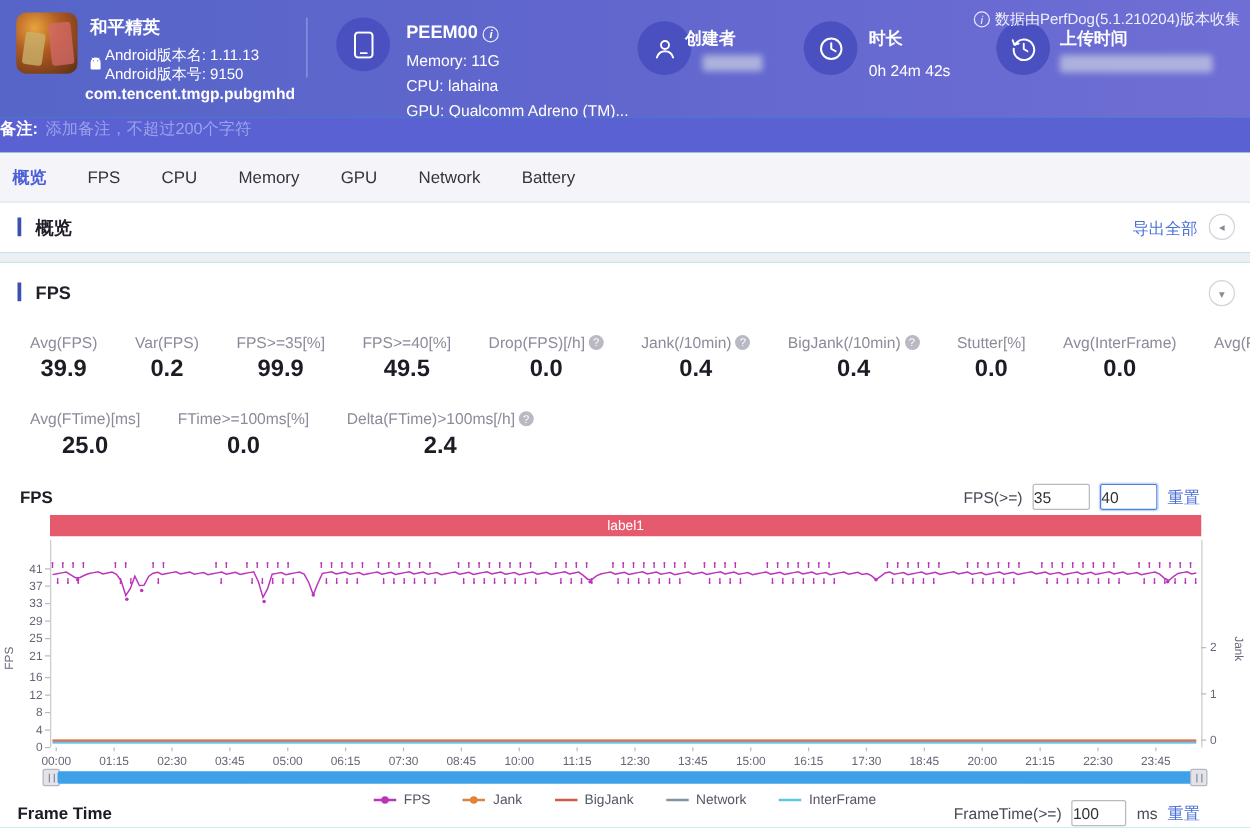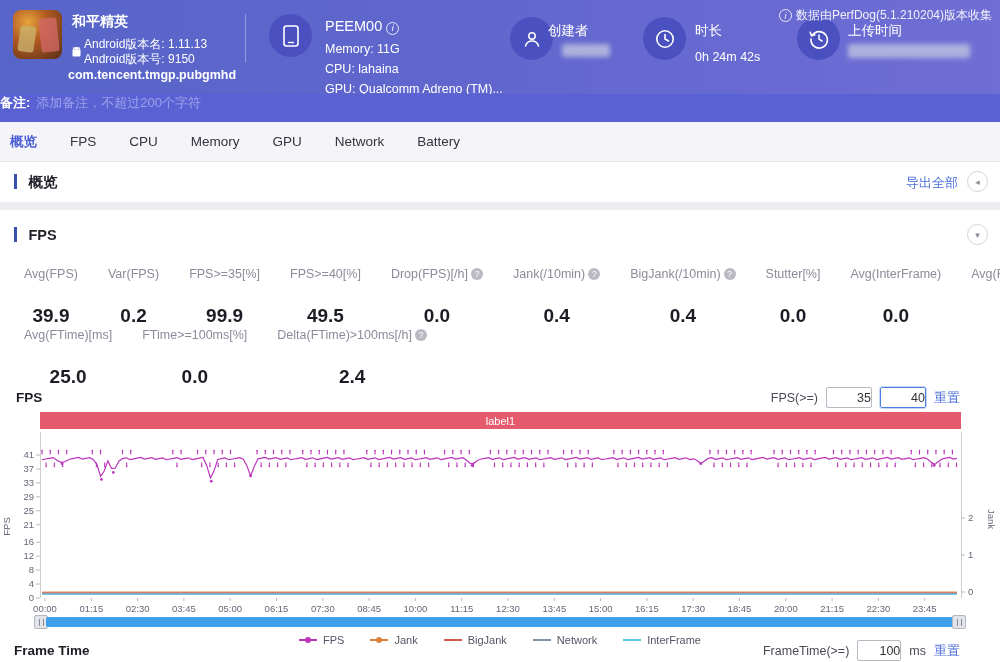--- a/index.html
+++ b/index.html
@@ -16,21 +16,21 @@
                background:#c9b06a; border-radius:3px; transform:rotate(8deg); opacity:.8; }
   .game-icon:before { content:""; position:absolute; right:4px; top:8px; width:18px; height:34px;
                background:#d46a6a; border-radius:3px; transform:rotate(-6deg); opacity:.75; }
   .app-title { position:absolute; left:72px; top:13px; font-size:14px; font-weight:bold; }
   .app-ver { position:absolute; left:84px; top:37px; font-size:12px; line-height:15px; }
   .android-ic { position:absolute; left:71px; top:44px; }
   .pkg { position:absolute; left:68px; top:68px; font-size:12.5px; font-weight:bold; }
   .hdr-div { position:absolute; left:245px; top:14px; width:1px; height:48px; background:rgba(255,255,255,.35); }
   .circ { position:absolute; width:43px; height:43px; border-radius:50%; background:#4a50c0;
           display:flex; align-items:center; justify-content:center; }
-  .hdr-label { position:absolute; font-size:13.5px; font-weight:normal; }
+  .hdr-label { position:absolute; font-size:13.5px; font-weight:bold; }
   .hdr-sub { position:absolute; font-size:12.5px; }
   .redacted { position:absolute; background:#b9bedf; border-radius:2px; filter:blur(2.5px); opacity:.85; }
   .collect { position:absolute; right:8px; top:7px; font-size:12px; color:rgba(255,255,255,.9);
              display:flex; align-items:center; gap:4px; }
   .i-ic { display:inline-flex; width:13px; height:13px; border:1px solid rgba(255,255,255,.85); border-radius:50%;
           font-size:9px; align-items:center; justify-content:center; font-style:italic; }
 
   
   .note-bar { position:absolute; left:0; top:94px; width:1000px; height:28px; background:#5a62d3;
               display:flex; align-items:flex-start; font-size:13px; }
@@ -55,28 +55,28 @@
   .gap-band { position:absolute; left:0; top:202px; width:1000px; height:8px; background:#edeef3; }
 
   .fps-card { position:absolute; left:0; top:210px; width:1000px; height:452px; background:#fff; }
   .fps-header { position:absolute; left:14px; top:16px; }
   .fps-collapse { top:14px; }
 
   
   .metrics-row { position:absolute; left:24px; display:flex; gap:30px; }
   .m-cell { text-align:center; }
   .m-label { font-size:12.5px; color:#8b8b9a; white-space:nowrap; display:flex; align-items:center; gap:3px; justify-content:center; }
-  .m-value { font-size:19px; font-weight:bold; color:#1c1c24; margin-top:24px; }
+  .m-value { font-size:19px; font-weight:bold; color:#1c1c24; margin-top:4px; }
   .help-ic { display:inline-flex; width:12px; height:12px; border-radius:50%; background:#b9b9c4; color:#fff;
              font-size:9px; align-items:center; justify-content:center; cursor:pointer; }
 
   
   .chart-title { position:absolute; left:16px; top:180px; font-size:13.5px; font-weight:bold; color:#1c1c24; }
   .fps-controls { position:absolute; right:40px; top:177px; display:flex; align-items:center; gap:8px; font-size:12.5px; color:#4a4a55; }
-  .mini-input { width:46px; height:21px; border:1px solid #b9b9c4; border-radius:2px; text-align:right;
+  .mini-input { width:46px; height:21px; border:1px solid #b9b9c4; border-radius:2px; text-align:left;
                 font-size:12.5px; color:#333; font-family:"Liberation Sans",sans-serif; }
   .mini-input.focused { border:1px solid #4a7fe0; outline:1px solid #c7d8f7; }
   .reset-link { color:#4a6fd8; font-size:13px; cursor:pointer; }
 
   
   .overlay-band { position:absolute; left:40px; top:202px; width:921px; height:17px; background:#e65a6e;
                   display:flex; align-items:center; justify-content:center; }
   .overlay-band span { color:#fff; font-size:11px; }
   .chart-svg { position:absolute; left:0; top:219px; }
 

